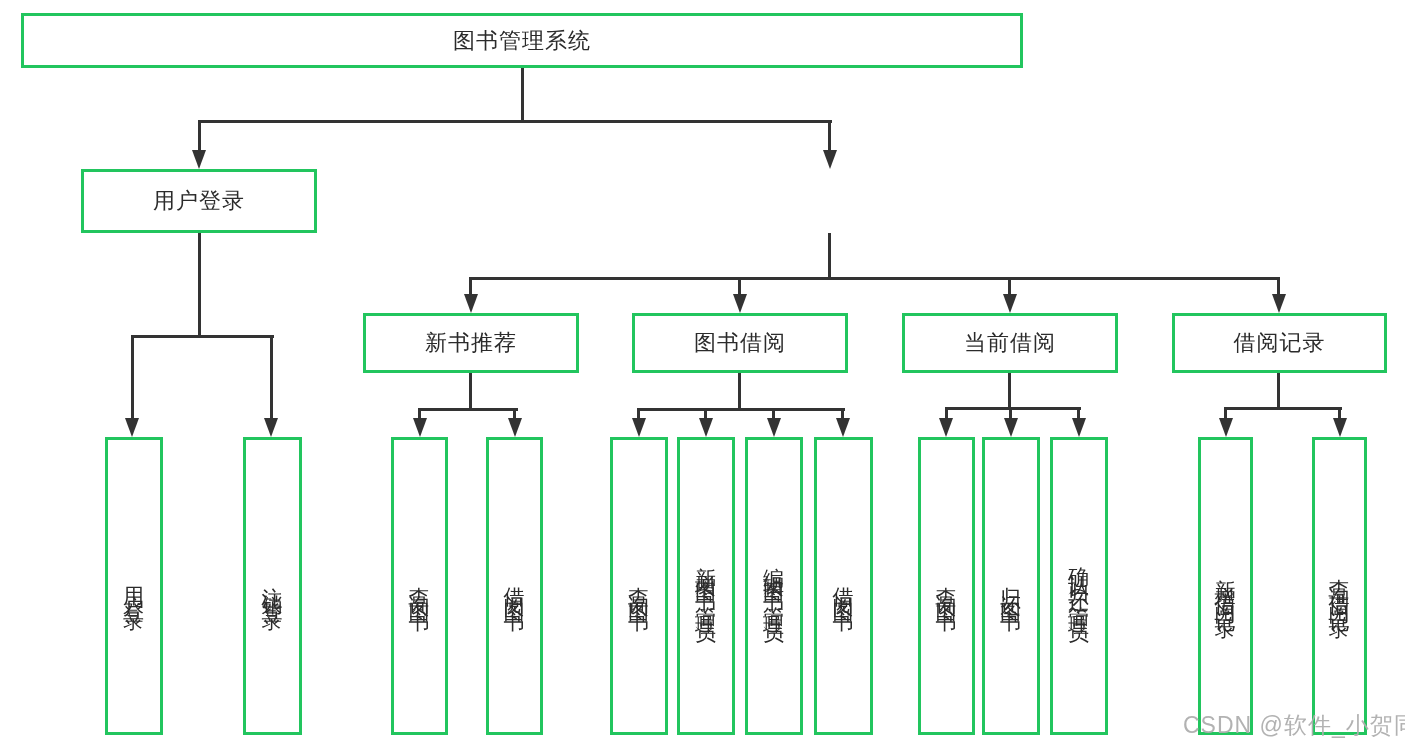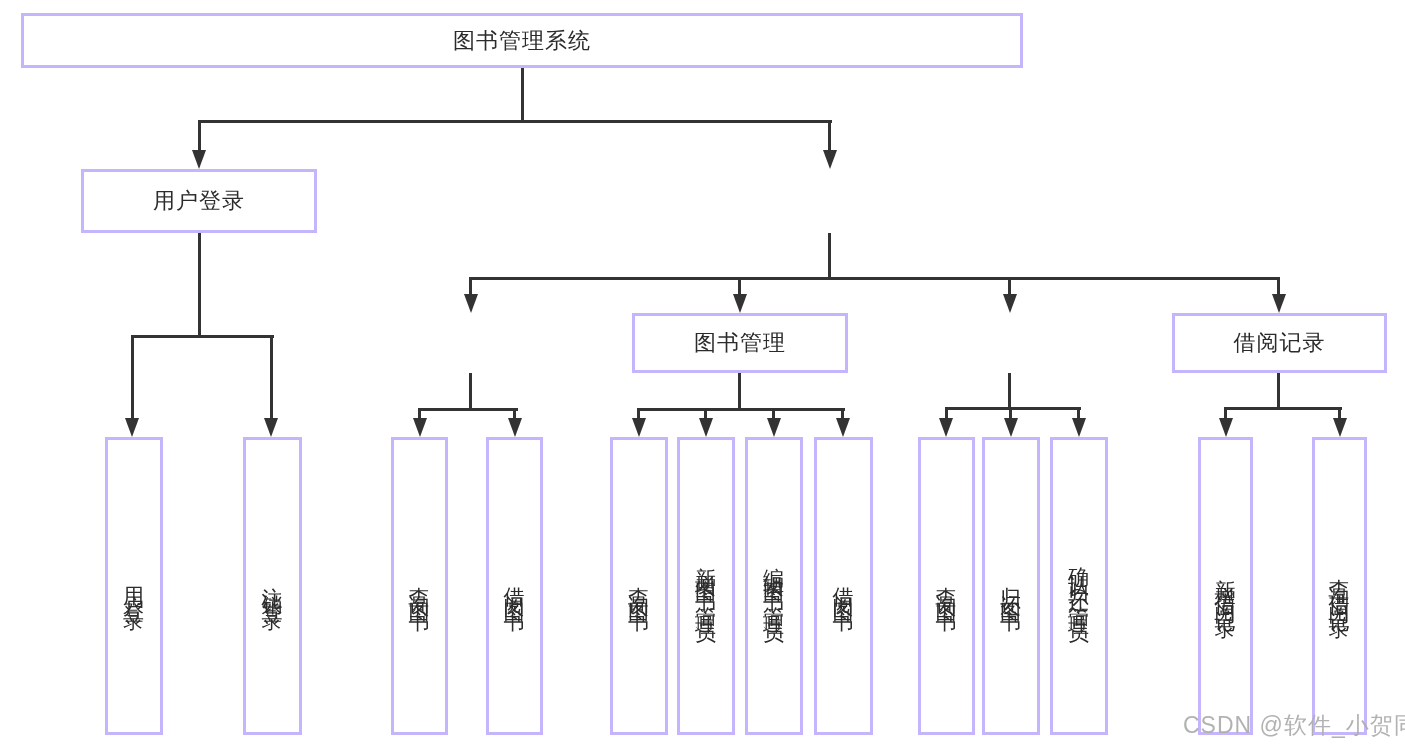--- a/index.html
+++ b/index.html
@@ -8,21 +8,21 @@
     width: 1405px;
     height: 747px;
     background: #ffffff;
     font-family: "Liberation Sans", "DejaVu Sans", sans-serif;
     overflow: hidden;
   }
   .box {
     position: absolute;
     box-sizing: border-box;
     background: #ffffff;
-    border: 3px solid #c4b5fd;
+    border: 3px solid #22c55e;
     display: flex;
     align-items: center;
     justify-content: center;
     color: #2b2b2b;
   }
   .hlabel { font-size: 22px; letter-spacing: 1px; white-space: nowrap; }
   .leaf {
     writing-mode: vertical-rl;
     font-size: 21px;
     letter-spacing: 8px;
@@ -74,21 +74,23 @@
   <div class="line" style="left:469px; top:277px; width:811px; height:3px;"></div>
   <div class="line" style="left:469px; top:277px; width:3px; height:18px;"></div>
   <div class="arrowhead" style="left:464px; top:294px;"></div>
   <div class="line" style="left:738px; top:277px; width:3px; height:18px;"></div>
   <div class="arrowhead" style="left:733px; top:294px;"></div>
   <div class="line" style="left:1008px; top:277px; width:3px; height:18px;"></div>
   <div class="arrowhead" style="left:1003px; top:294px;"></div>
   <div class="line" style="left:1277px; top:277px; width:3px; height:18px;"></div>
   <div class="arrowhead" style="left:1272px; top:294px;"></div>
 
-  <div class="box hlabel" style="left:632px; top:313px; width:216px; height:60px;">图书管理</div>
+  <div class="box hlabel" style="left:363px; top:313px; width:216px; height:60px;">新书推荐</div>
+  <div class="box hlabel" style="left:632px; top:313px; width:216px; height:60px;">图书借阅</div>
+  <div class="box hlabel" style="left:902px; top:313px; width:216px; height:60px;">当前借阅</div>
   <div class="box hlabel" style="left:1172px; top:313px; width:215px; height:60px;">借阅记录</div>
 
   <div class="line" style="left:469px; top:373px; width:3px; height:38px;"></div>
   <div class="line" style="left:418px; top:408px; width:100px; height:3px;"></div>
   <div class="line" style="left:418px; top:408px; width:3px; height:11px;"></div>
   <div class="arrowhead" style="left:413px; top:418px;"></div>
   <div class="line" style="left:513px; top:408px; width:3px; height:11px;"></div>
   <div class="arrowhead" style="left:508px; top:418px;"></div>
 
   <div class="line" style="left:738px; top:373px; width:3px; height:38px;"></div>

